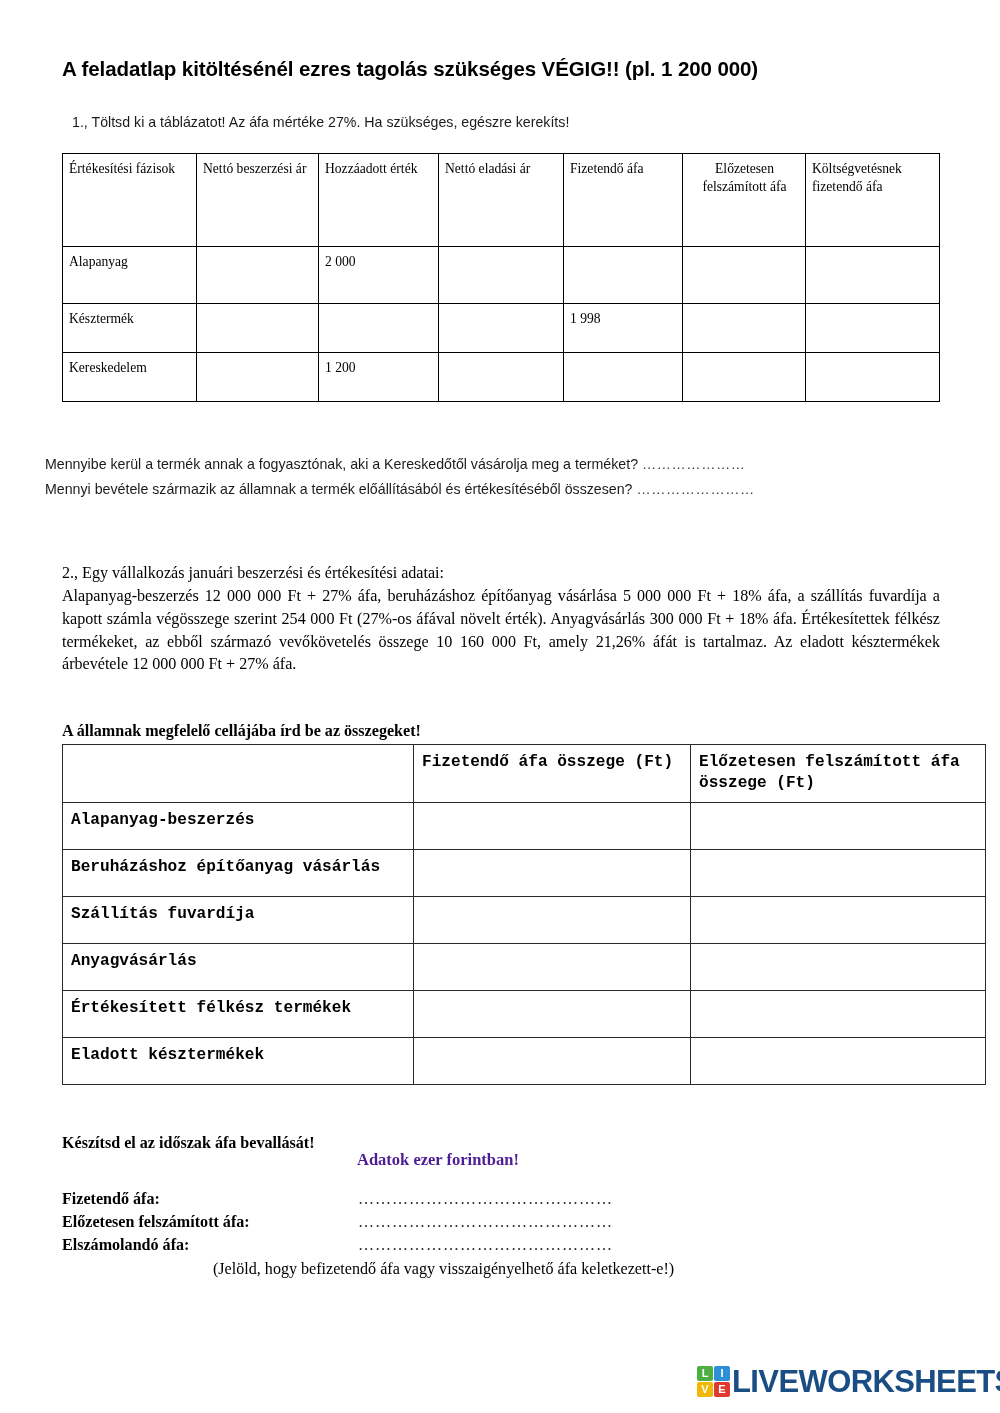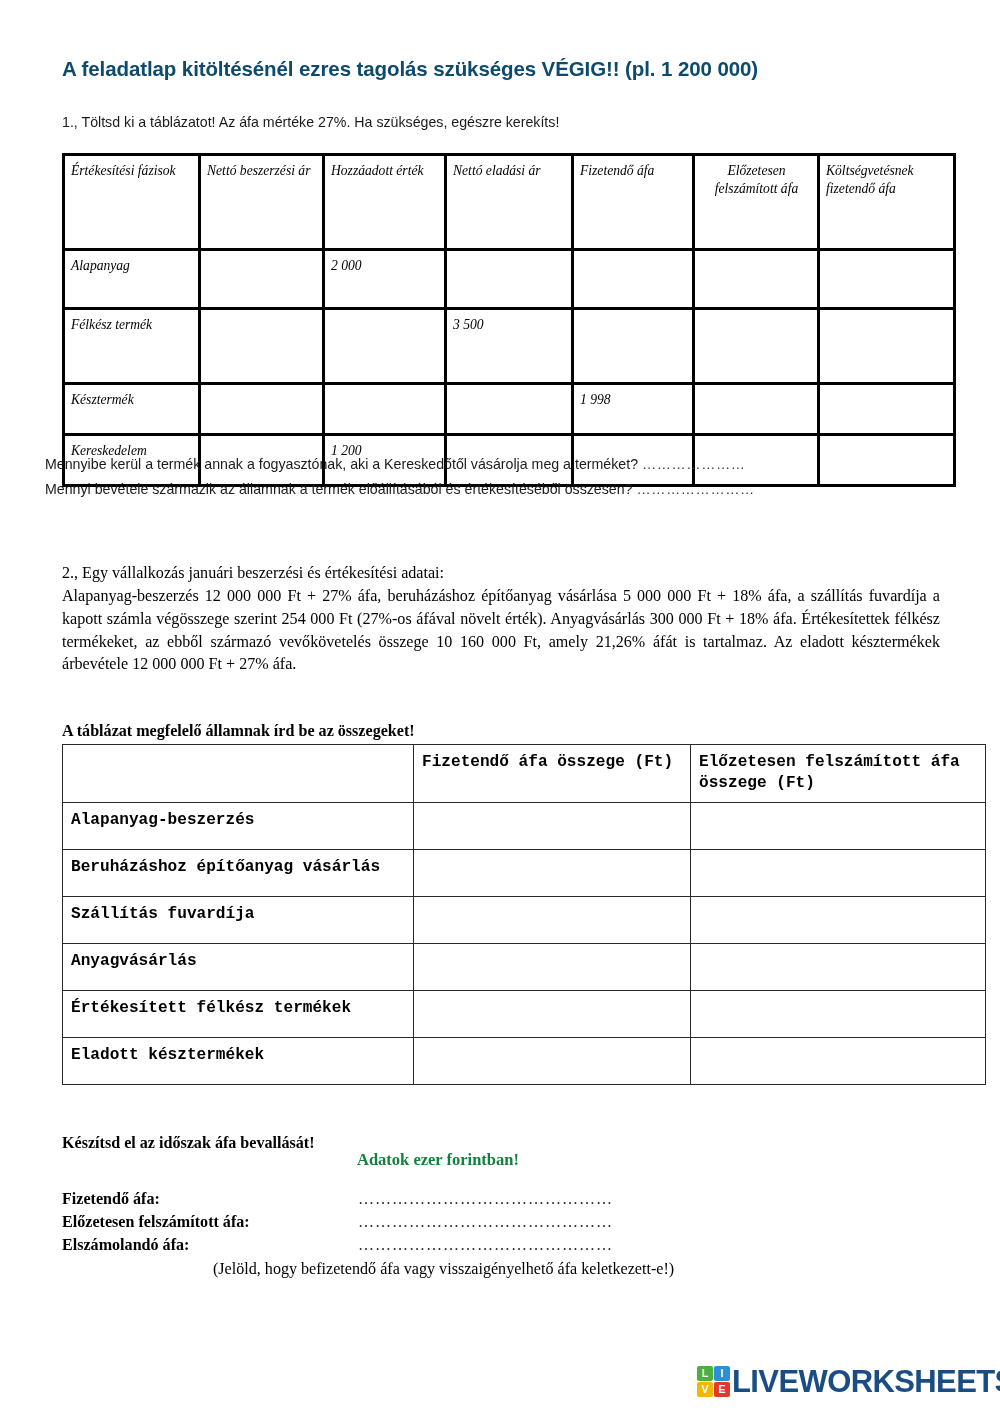--- a/index.html
+++ b/index.html
@@ -25,53 +25,52 @@
 
   
   .title {
     position: absolute;
     left: 62px;
     top: 57px;
     width: 880px;
     font-family: "Liberation Sans", sans-serif;
     font-weight: bold;
     font-size: 20.5px;
-    color: #0c4a6e;
+    color: #000000;
     letter-spacing: -0.1px;
     white-space: nowrap;
   }
 
   
   .task1-intro {
     position: absolute;
-    left: 62px;
+    left: 72px;
     top: 114px;
     width: 880px;
     font-family: "Liberation Sans", sans-serif;
     font-size: 14.2px;
     color: #1b1b1b;
   }
 
   
   .table1 {
     position: absolute;
     left: 62px;
     top: 153px;
     width: 793px;
     border-collapse: collapse;
     table-layout: fixed;
     font-family: "Liberation Serif", serif;
     font-size: 13.6px;
   }
   .table1 td {
-    border: 3px solid #000000;
+    border: 1px solid #000000;
     vertical-align: top;
     padding: 6px 5px 4px 6px;
     line-height: 1.33;
-    font-style: italic;
   }
   .table1 .hdr-row td { height: 82px; }
   .table1 .r1 td { height: 46px; }
   .table1 .r2 td { height: 62px; }
   .table1 .r3 td { height: 38px; }
   .table1 .r4 td { height: 38px; }
 
   .t1c0 { width: 122px; }
   .t1c1 { width: 110px; margin-left: 20px; }
   .t1c2 { width: 108px; }
@@ -156,21 +155,21 @@
     font-size: 16.1px;
     margin-top: 26px;
   }
   .decl-red {
     position: absolute;
     left: 357px;
     top: 1150px;
     font-family: "Liberation Serif", serif;
     font-weight: bold;
     font-size: 16.5px;
-    color: #15803d;
+    color: #4c1d95;
   }
   .decl-rows {
     position: absolute;
     left: 62px;
     top: 1190px;
     width: 700px;
     font-family: "Liberation Serif", serif;
     font-size: 16.1px;
   }
   .decl-row {
@@ -258,29 +257,20 @@
       </tr>
       <tr class="r1">
         <td>Alapanyag</td>
         <td></td>
         <td>2 000</td>
         <td></td>
         <td></td>
         <td></td>
         <td></td>
       </tr>
-      <tr class="r2">
-        <td>Félkész termék</td>
-        <td></td>
-        <td></td>
-        <td>3 500</td>
-        <td></td>
-        <td></td>
-        <td></td>
-      </tr>
       <tr class="r3">
         <td>Késztermék</td>
         <td></td>
         <td></td>
         <td></td>
         <td>1 998</td>
         <td></td>
         <td></td>
       </tr>
       <tr class="r4">
@@ -304,21 +294,21 @@
       <span>Mennyi bevétele származik az államnak a termék előállításából és értékesítéséből összesen?</span>
       <span class="q-dots">……………………</span>
     </div>
   </div>
 
   <div class="task2">
     <div class="first-line">2., Egy vállalkozás januári beszerzési és értékesítési adatai:</div>
     <div>Alapanyag-beszerzés 12 000 000 Ft + 27% áfa, beruházáshoz építőanyag vásárlása  5 000 000 Ft + 18% áfa, a szállítás fuvardíja a kapott számla végösszege szerint 254 000 Ft (27%-os áfával növelt érték). Anyagvásárlás 300 000 Ft + 18% áfa. Értékesítettek félkész termékeket, az ebből származó vevőkövetelés összege 10 160 000 Ft, amely 21,26% áfát is tartalmaz. Az eladott késztermékek árbevétele 12 000 000 Ft + 27% áfa.</div>
   </div>
 
-  <div class="table2-heading">A táblázat megfelelő államnak írd be az összegeket!</div>
+  <div class="table2-heading">A államnak megfelelő cellájába írd be az összegeket!</div>
 
   <table class="table2">
     <tbody>
       <tr class="hdr">
         <td class="t2c0"></td>
         <td class="t2c1">Fizetendő áfa összege (Ft)</td>
         <td class="t2c2">Előzetesen felszámított áfa összege (Ft)</td>
       </tr>
       <tr class="body-row">
         <td>Alapanyag-beszerzés</td>

